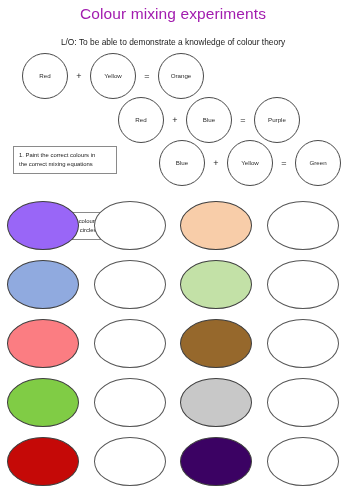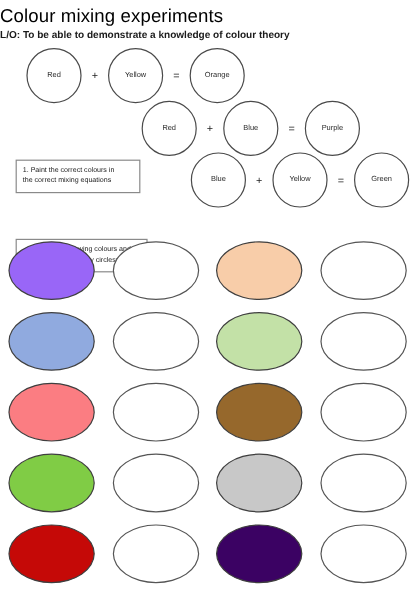--- a/index.html
+++ b/index.html
@@ -11,33 +11,33 @@
     width: 346px;
     height: 500px;
     overflow: hidden;
     font-family: "Liberation Sans", sans-serif;
     color: #1a1a1a;
     position: relative;
   }
 
   
   .page-title {
-    text-align: left;
+    text-align: center;
     font-size: 15.5px;
     font-weight: 400;
     letter-spacing: 0.1px;
     margin: 5px 0 0 0;
     line-height: 1.15;
-    color: #000000;
+    color: #a21caf;
   }
   .lo-line {
-    text-align: left;
+    text-align: center;
     font-size: 8.4px;
-    font-weight: 700;
-    margin: 1px 0 0 0;
+    font-weight: 400;
+    margin: 14px 0 0 0;
     color: #1b1b1b;
   }
 
   
   .equations {
     position: relative;
     height: 145px;
   }
   .eq-row {
     position: absolute;

